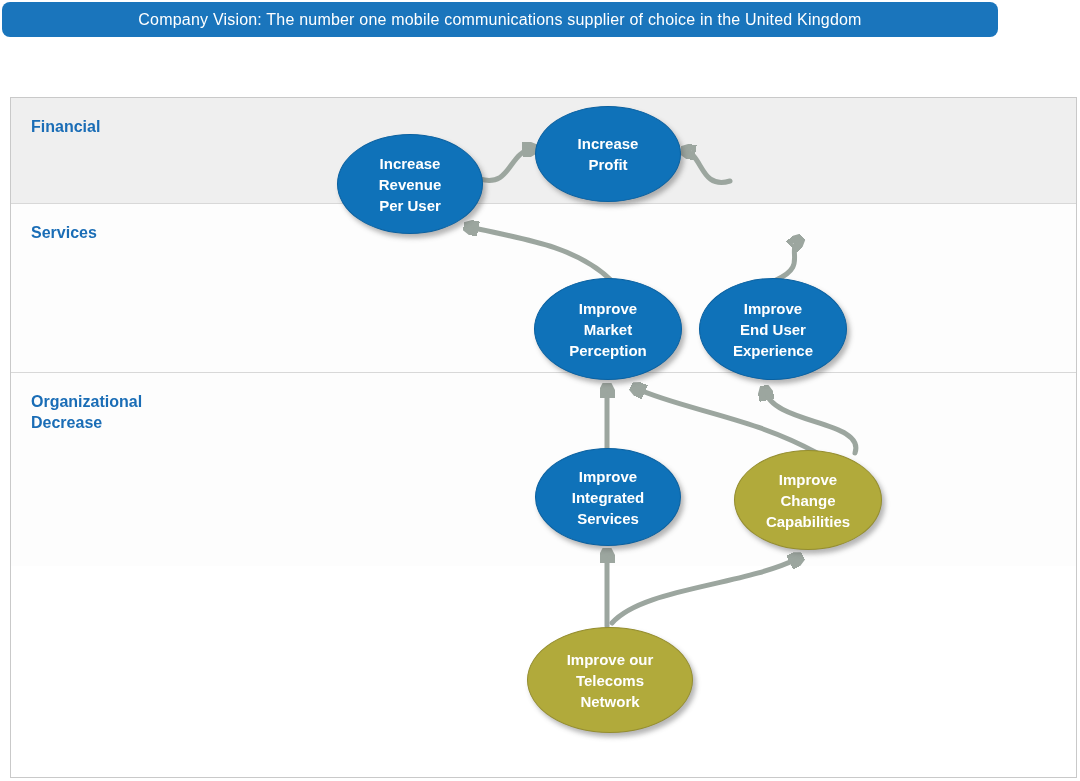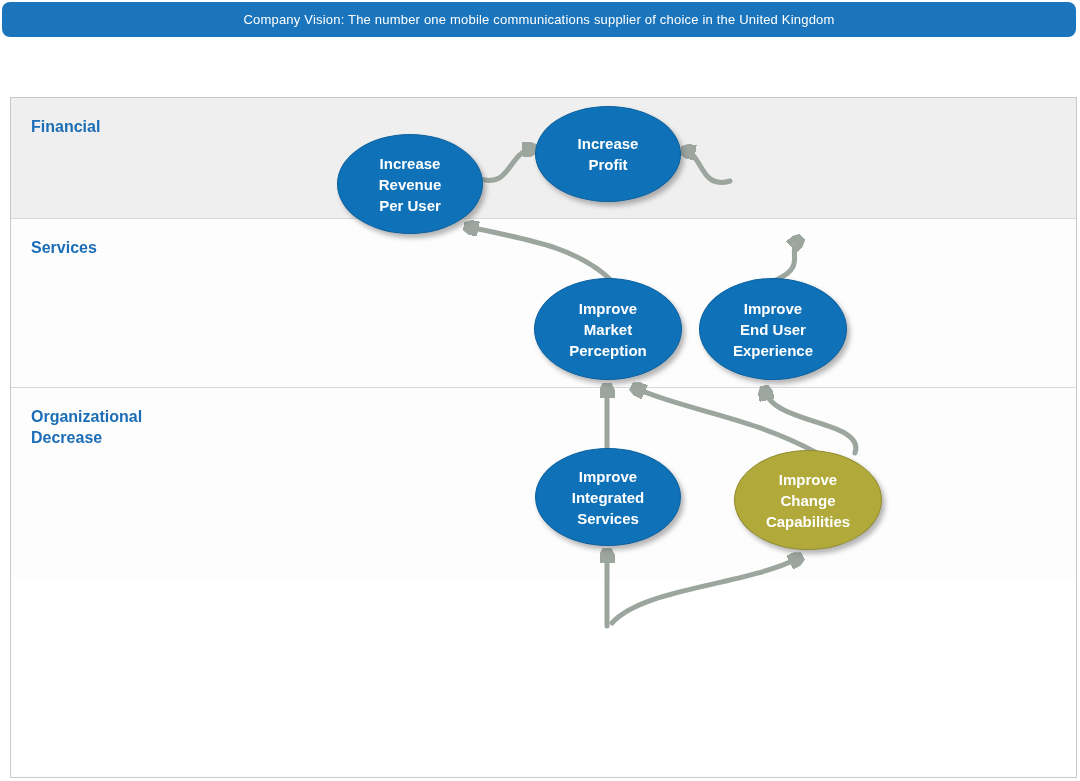--- a/index.html
+++ b/index.html
@@ -8,23 +8,23 @@
     --node-olive:#b1aa3b; --node-olive-border:#948d2f;
     --arrow:#9ca69f; --band-gray:#efefef; --band-white:#fdfdfd;
     --band-border:#c9c9c9; --band-separator:#d8d8d8;
     --label-blue:#1a6db6; --banner-text:#ffffff;
   }
   *{box-sizing:border-box;margin:0;padding:0;}
   body{width:1080px;height:781px;background:#ffffff;
        font-family:"Liberation Sans", sans-serif;}
   .stage{position:relative;width:1080px;height:781px;overflow:hidden;background:#fff;}
 
-  .banner{position:absolute;left:2px;width:1074px;border-radius:8px;
+  .banner{position:absolute;left:2px;width:996px;border-radius:8px;
           color:var(--banner-text);text-align:center;white-space:pre;
-          font-size:13px;letter-spacing:0.2px;}
+          font-size:16px;letter-spacing:0.2px;}
   .banner-vision{top:2px;height:35px;line-height:35px;background:var(--vision-bg);}
   .banner-purpose{top:47px;height:37px;line-height:37px;background:var(--purpose-bg);}
 
   .bands{position:absolute;left:10px;top:97px;width:1067px;height:681px;
          border:1px solid var(--band-border);}
   .band{position:relative;width:100%;border-bottom:1px solid var(--band-separator);}
   .band:last-child{border-bottom:none;}
   .band-gray{background:var(--band-gray);}
   .band-white{background:var(--band-white);}
   .band-label{position:absolute;left:20px;top:18px;color:var(--label-blue);
@@ -42,21 +42,21 @@
 </style>
 </head>
 <body>
 
 <div class="stage">
 
   <div class="banner banner-vision">Company Vision: The number one mobile communications supplier of choice in the United Kingdom</div>
 
 
   <div class="bands">
-    <div class="band band-gray" style="height:121px">
+    <div class="band band-gray" style="height:106px">
       <div class="band-label">Financial</div>
     </div>
     <div class="band band-white" style="height:169px">
       <div class="band-label">Services</div>
     </div>
     <div class="band band-white" style="height:193px">
       <div class="band-label">Organizational
 Decrease</div>
     </div>
   </div>
@@ -88,14 +88,17 @@
 Perception</div>
   <div class="node node-blue" style="left:699px;top:278px;width:148px;height:102px">Improve
 End User
 Experience</div>
   <div class="node node-blue" style="left:535px;top:448px;width:146px;height:98px">Improve
 Integrated
 Services</div>
   <div class="node node-olive" style="left:734px;top:450px;width:148px;height:100px">Improve
 Change
 Capabilities</div>
+  <div class="node node-olive" style="left:527px;top:627px;width:166px;height:106px">Improve our
+Telecoms
+Network</div>
 
 </div>
 
 </body></html>

